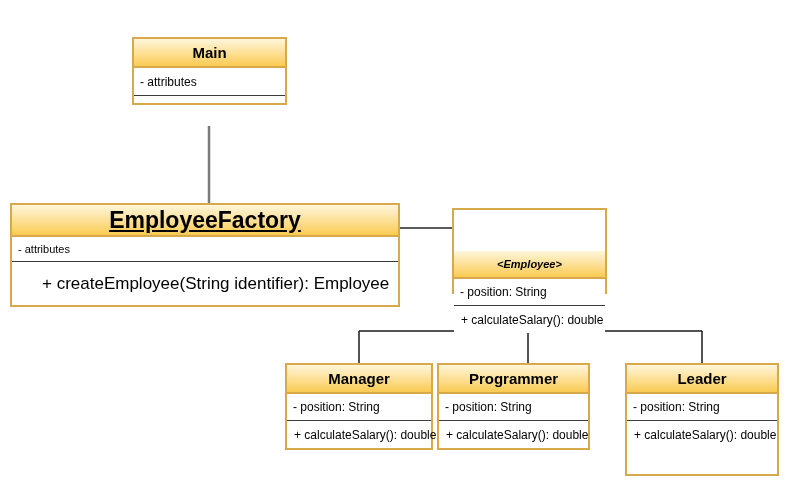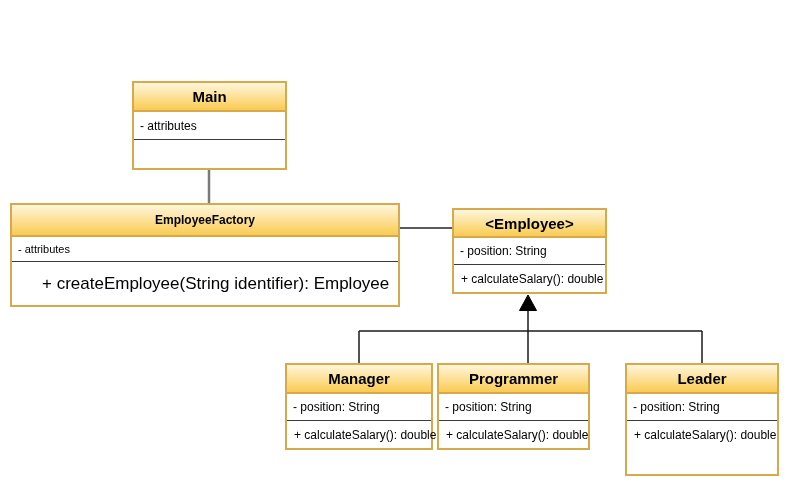--- a/index.html
+++ b/index.html
@@ -40,34 +40,34 @@
     white-space:nowrap;
   }
   .methods{
     display:flex;align-items:center;
     padding-left:7px;
     background:#fff;
     white-space:nowrap;
   }
 
   
-  #box-main{left:132px;top:37px;width:155px;height:89px;margin-top:44px;}
+  #box-main{left:132px;top:37px;width:155px;height:68px;}
   #box-main .hdr{height:27px;font-size:15px;}
   #box-main .attrs{height:27px;font-size:12px;}
   #box-main .methods{height:28px;font-size:12px;}
 
   
   #box-factory{left:10px;top:203px;width:390px;height:104px;}
-  #box-factory .hdr{height:30px;font-size:12px;}
+  #box-factory .hdr{height:30px;font-size:23px;text-decoration:underline;}
   #box-factory .attrs{height:24px;font-size:11px;}
   #box-factory .methods{height:43px;font-size:17px;padding-left:30px;}
 
   
   #box-employee{left:452px;top:208px;width:155px;height:86px;}
-  #box-employee .hdr{height:26px;font-size:15px;}
+  #box-employee .hdr{height:26px;font-size:11px;font-style:italic;margin-top:41px;}
   #box-employee .attrs{height:26px;font-size:12px;}
   #box-employee .methods{height:27px;font-size:12px;}
 
   
   #box-manager{left:285px;top:363px;width:148px;height:87px;}
   #box-programmer{left:437px;top:363px;width:153px;height:87px;}
   #box-leader{left:625px;top:363px;width:154px;height:113px;}
   #box-manager .hdr,#box-programmer .hdr,#box-leader .hdr{height:27px;font-size:15px;}
   #box-manager .attrs,#box-programmer .attrs,#box-leader .attrs{height:26px;font-size:12px;}
   #box-manager .methods,#box-programmer .methods,#box-leader .methods{height:27px;font-size:12px;}

